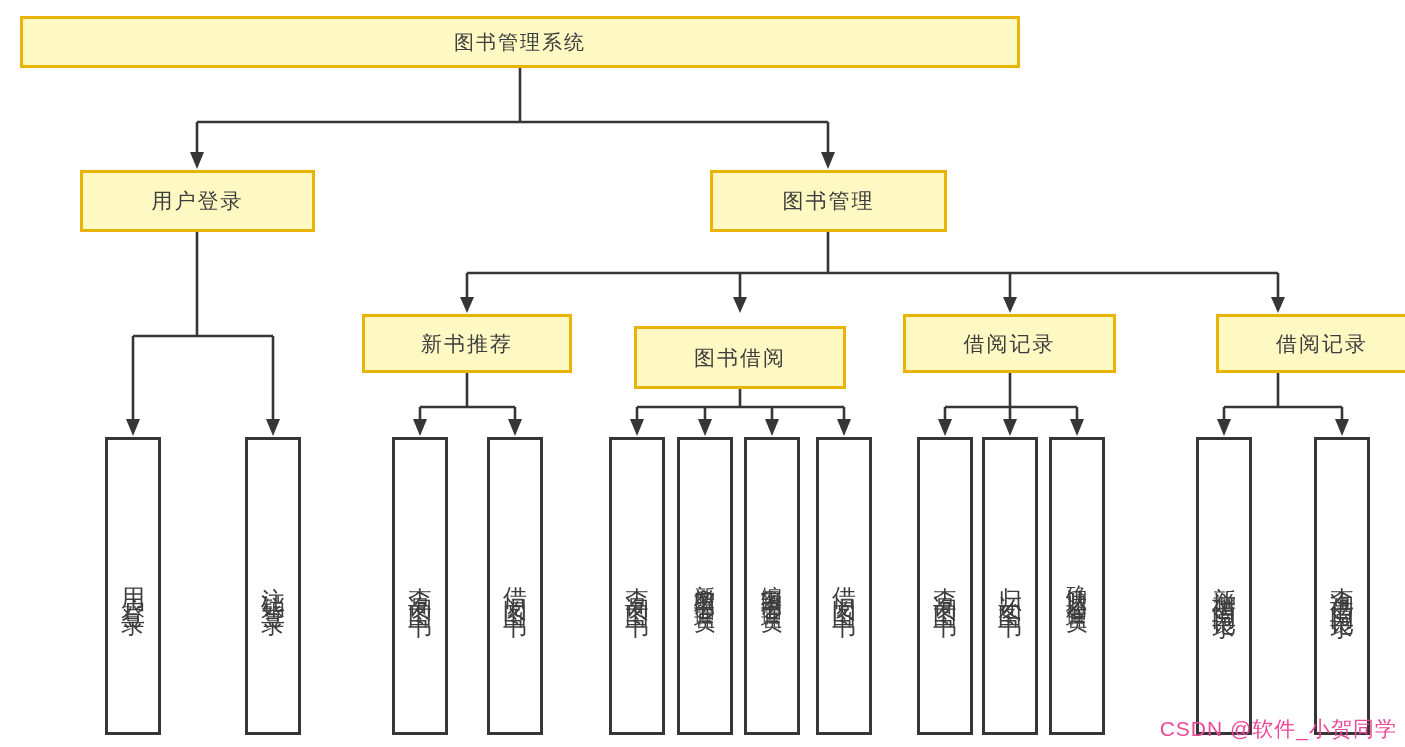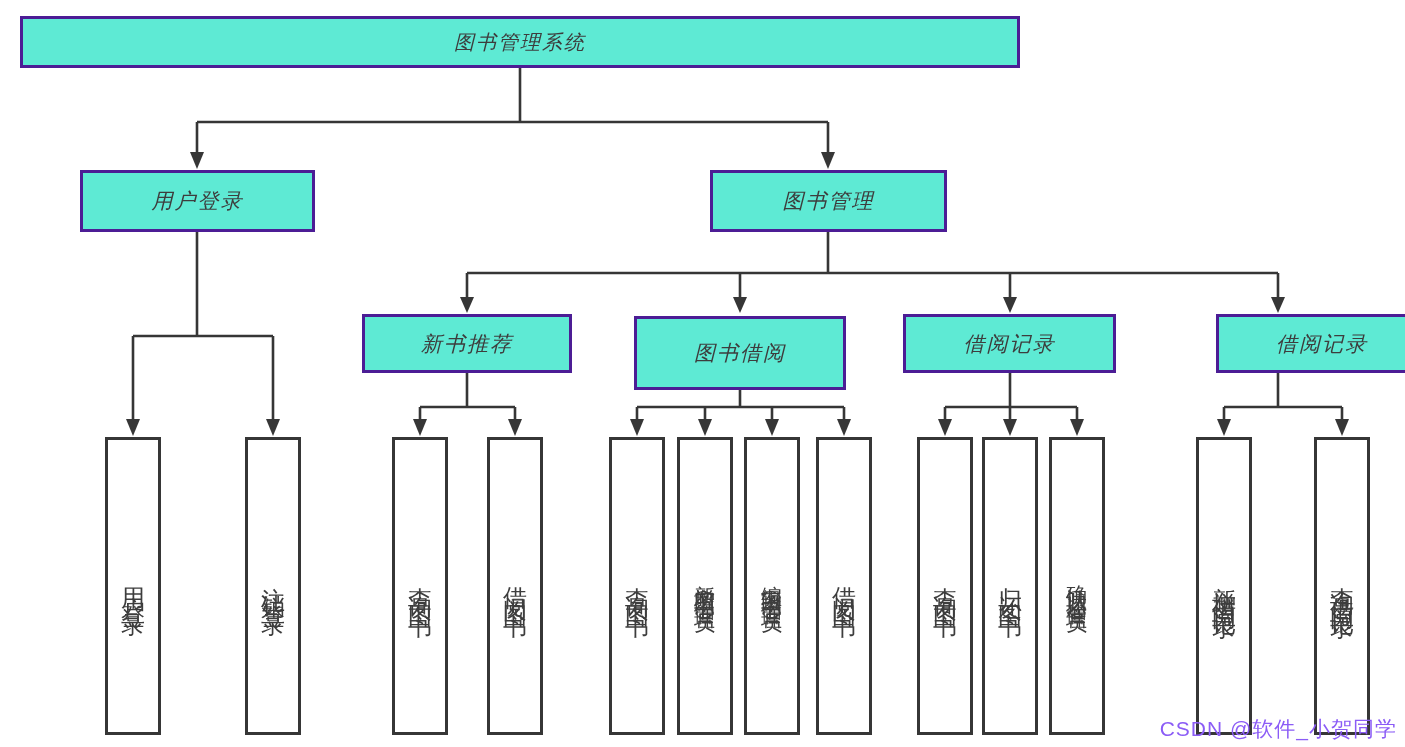--- a/index.html
+++ b/index.html
@@ -4,61 +4,61 @@
 <style>
   html,body{margin:0;padding:0;background:#ffffff;}
   #canvas{
     position:relative;width:1405px;height:747px;background:#ffffff;overflow:hidden;
     font-family:"Liberation Sans","DejaVu Sans",sans-serif;color:#3d3d3d;
   }
   #wires{position:absolute;left:0;top:0;z-index:0;}
   #wires path{stroke:#363636;stroke-width:2.6;fill:none;}
   #wires polygon{fill:#363636;stroke:none;}
   .hbox{
-    position:absolute;z-index:1;background:#5eead4;border:3px solid #4c1d95;
+    position:absolute;z-index:1;background:#fef9c3;border:3px solid #eab308;
     display:flex;align-items:center;justify-content:center;
-    font-size:21px;letter-spacing:2px;box-sizing:border-box;font-style:italic;
+    font-size:21px;letter-spacing:2px;box-sizing:border-box;
   }
   .vbox{
     position:absolute;z-index:1;background:#ffffff;border:3px solid #363636;
     display:flex;align-items:center;justify-content:center;
     top:437px;width:56px;height:298px;box-sizing:border-box;
   }
   .vtext{
     writing-mode:vertical-rl;text-orientation:mixed;
     font-size:24px;line-height:1;white-space:nowrap;
   }
   .ls4{letter-spacing:9px;}
   .ls6{letter-spacing:6px;}
   .ls9{letter-spacing:4px;font-size:21px;}
   
   .n-root{left:20px;top:16px;width:1000px;height:52px;font-size:20px;}
   .n-user-login{left:80px;top:170px;width:235px;height:62px;}
   .n-book-mgmt{left:710px;top:170px;width:237px;height:62px;}
   .n-new-book{left:362px;top:314px;width:210px;height:59px;}
-  .n-book-borrow{left:634px;top:316px;width:212px;height:74px;text-align:right;}
+  .n-book-borrow{left:634px;top:326px;width:212px;height:63px;text-align:right;}
   .n-current-borrow{left:903px;top:314px;width:213px;height:59px;}
   .n-borrow-records{left:1172px;top:314px;width:212px;height:59px;margin-left:44px;}
   
   .n-leaf-user-login{left:105px;}
   .n-leaf-logout{left:245px;}
   .n-rec-query{left:392px;}
   .n-rec-borrow{left:487px;}
   .n-bb-query{left:609px;}
   .n-bb-add{left:677px;}
   .n-bb-edit{left:744px;}
   .n-bb-borrow{left:816px;}
   .n-cb-query{left:917px;}
   .n-cb-return{left:982px;}
   .n-cb-confirm{left:1049px;}
   .n-br-add{left:1196px;}
   .n-br-query{left:1314px;}
   .watermark{
     position:absolute;z-index:2;right:8px;bottom:4px;
-    color:#8b5cf6;font-size:21px;letter-spacing:1px;
+    color:#ec4899;font-size:21px;letter-spacing:1px;
   }
 </style>
 </head>
 <body>
 
 <div id="canvas">
 
   <svg id="wires" width="1405" height="747">
 
     <path d="M520,68 V122 M197,122 H828 M197,122 V155 M828,122 V155"></path>

